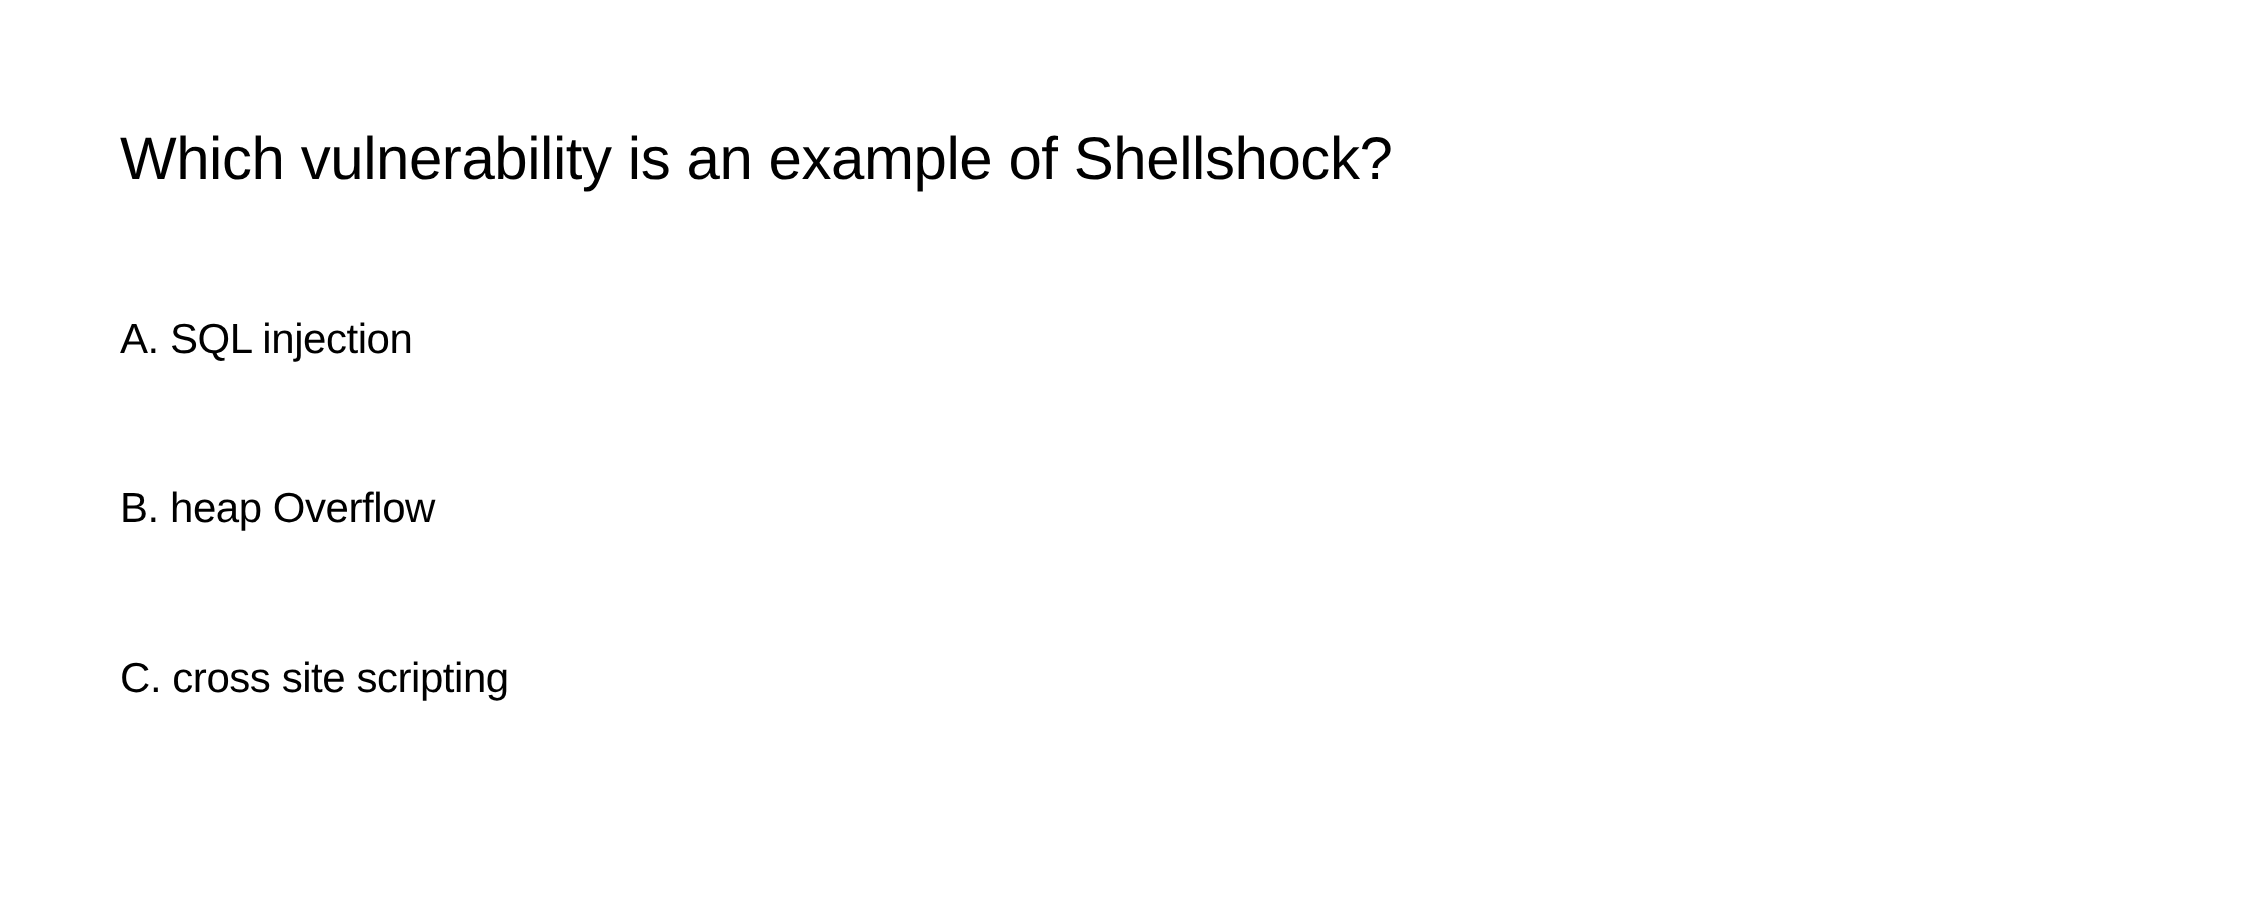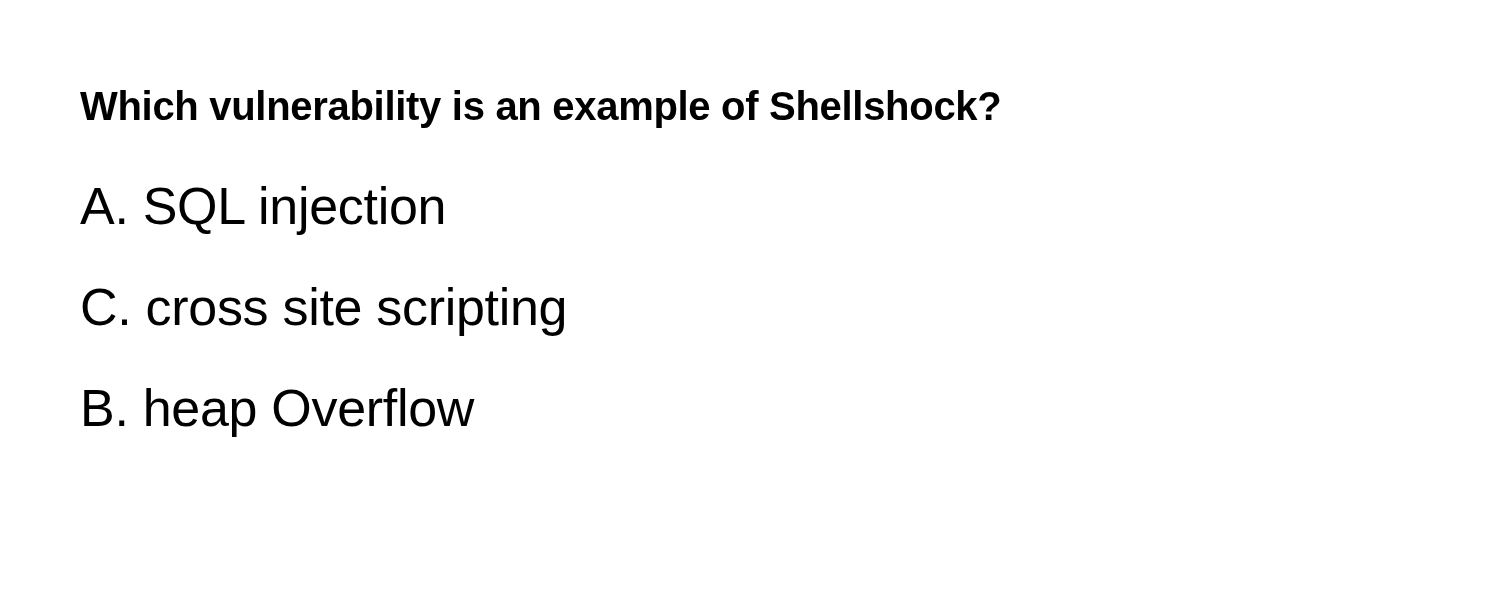--- a/index.html
+++ b/index.html
@@ -11,37 +11,37 @@
       width: 1500px;
       height: 600px;
       background: #ffffff;
       font-family: Arial, Helvetica, sans-serif;
       color: #000000;
       padding: 78px 80px;
     }
     .question {
       font-size: 40px;
       line-height: 1.4;
-      margin-bottom: 36px;
+      margin-bottom: 26px;
       letter-spacing: -0.3px;
-      font-weight: bold;
     }
     .options {
       display: flex;
       flex-direction: column;
       gap: 28px;
     }
     .option {
-      font-size: 52px;
+      font-size: 28px;
       line-height: 1.4;
       letter-spacing: -0.3px;
+      margin-top: 46px;
     }
   </style>
 </head>
 <body>
 
 <div class="question">Which vulnerability is an example of Shellshock?</div>
 
 <div class="options">
   <div class="option">A. SQL injection</div>
+  <div class="option">B. heap Overflow</div>
   <div class="option">C. cross site scripting</div>
-  <div class="option">B. heap Overflow</div>
 </div>
 
 </body></html>

